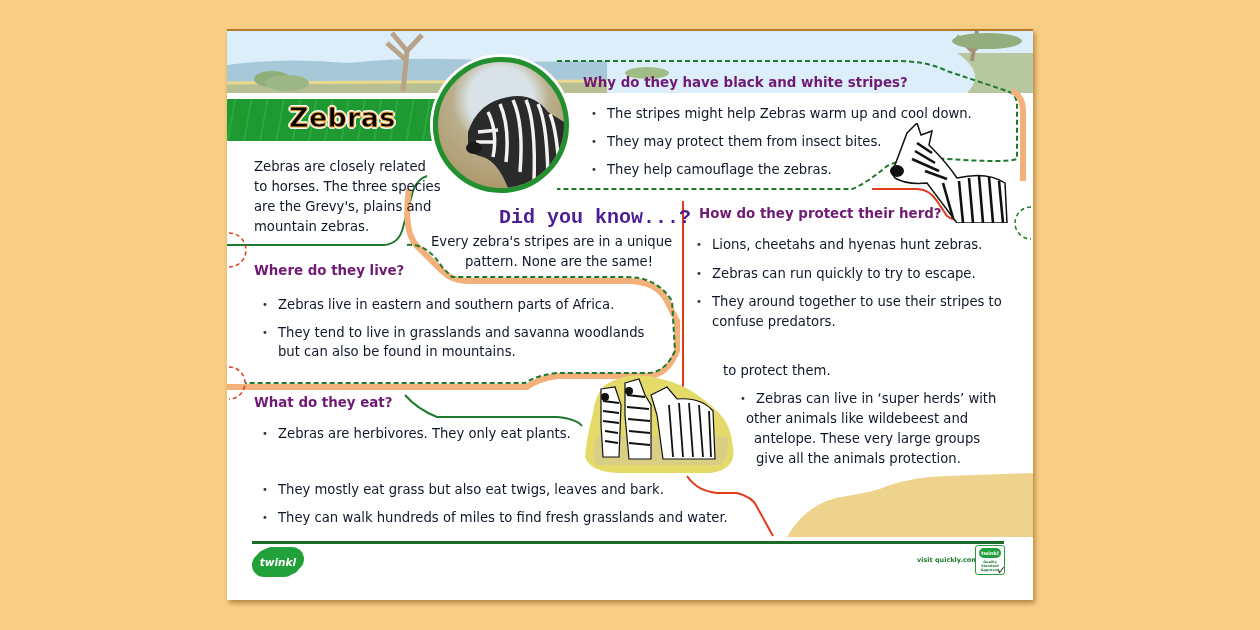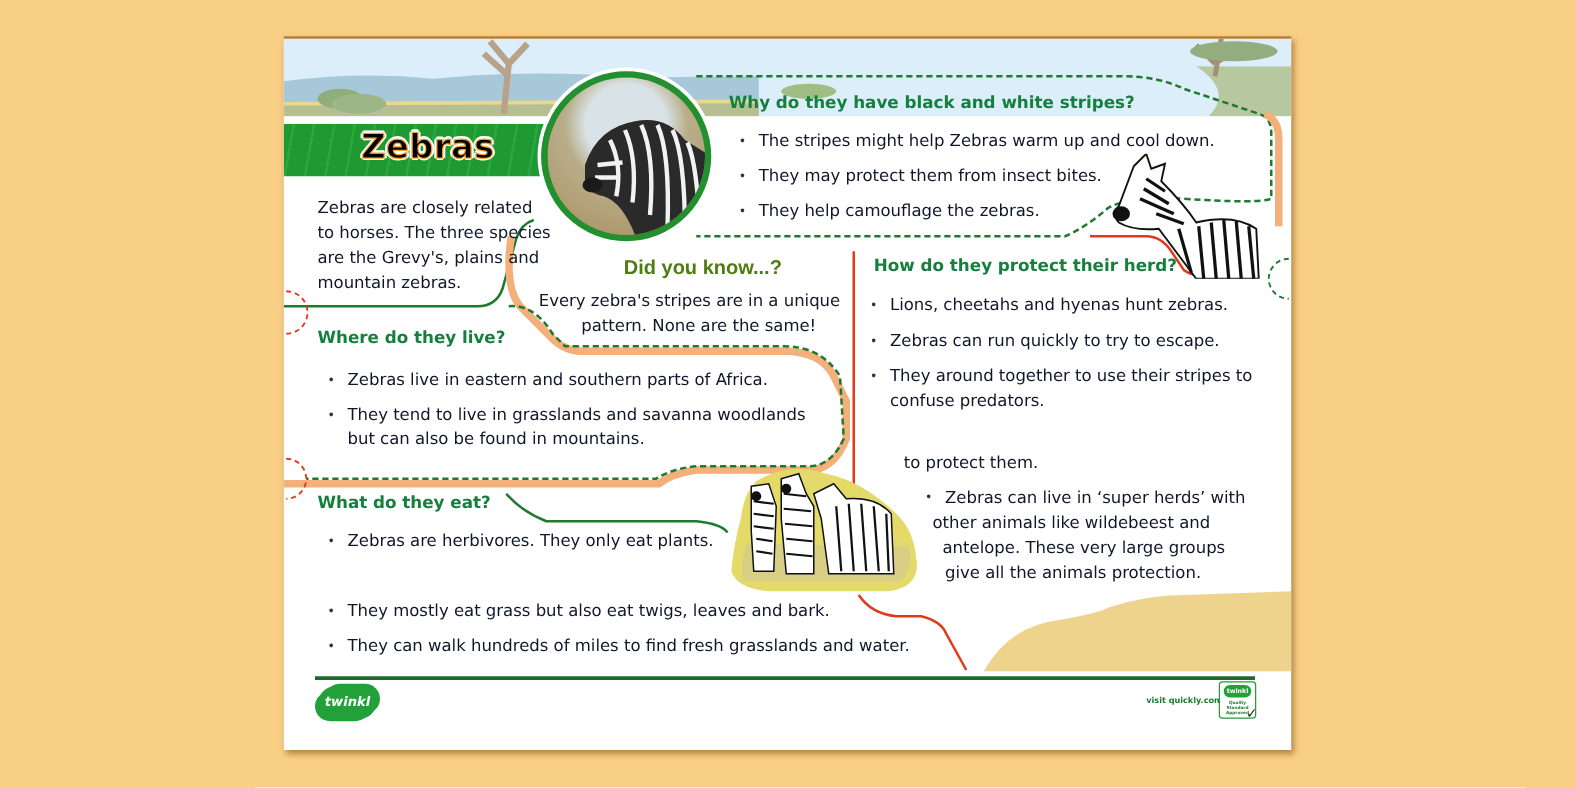--- a/index.html
+++ b/index.html
@@ -50,30 +50,30 @@
   }
   .txt {
     position: absolute;
     font-family: "DejaVu Sans", sans-serif;
     font-size: 13.2px; color: #0f172a; line-height: 20px;
     white-space: nowrap;
   }
   .h {
     position: absolute;
     font-family: "DejaVu Sans", sans-serif;
-    font-weight: bold; font-size: 13.4px; color: #15803d;
+    font-weight: bold; font-size: 13.4px; color: #701a75;
     white-space: nowrap;
   }
   .bullet::before {
     content: "•"; display: inline-block; width: 16px; font-size: 10px; color: #333; vertical-align: 1px;
   }
   .dyk-title {
     position: absolute; left: 272px; top: 175px;
-    font-weight: bold; font-size: 16px; color: #4d7c0f; white-space: nowrap;
-    font-family: Liberation Sans, sans-serif;
+    font-weight: bold; font-size: 20px; color: #4c1d95; white-space: nowrap;
+    font-family: Liberation Mono, monospace;
   }
   .footer-line {
     position: absolute; left: 25px; top: 510px; width: 752px; height: 3px; background: #1d6b2a;
   }
   .twinkl-logo {
     position: absolute; left: 28px; top: 518px; width: 46px; height: 26px;
     background: #22a13a; border-radius: 13px;
     color: #fff; font-weight: bold; font-style: italic; font-size: 10.5px;
     display: flex; align-items: center; justify-content: center;
     box-shadow: 4px -3px 0 -1px #22a13a, -4px 3px 0 -1px #22a13a;

